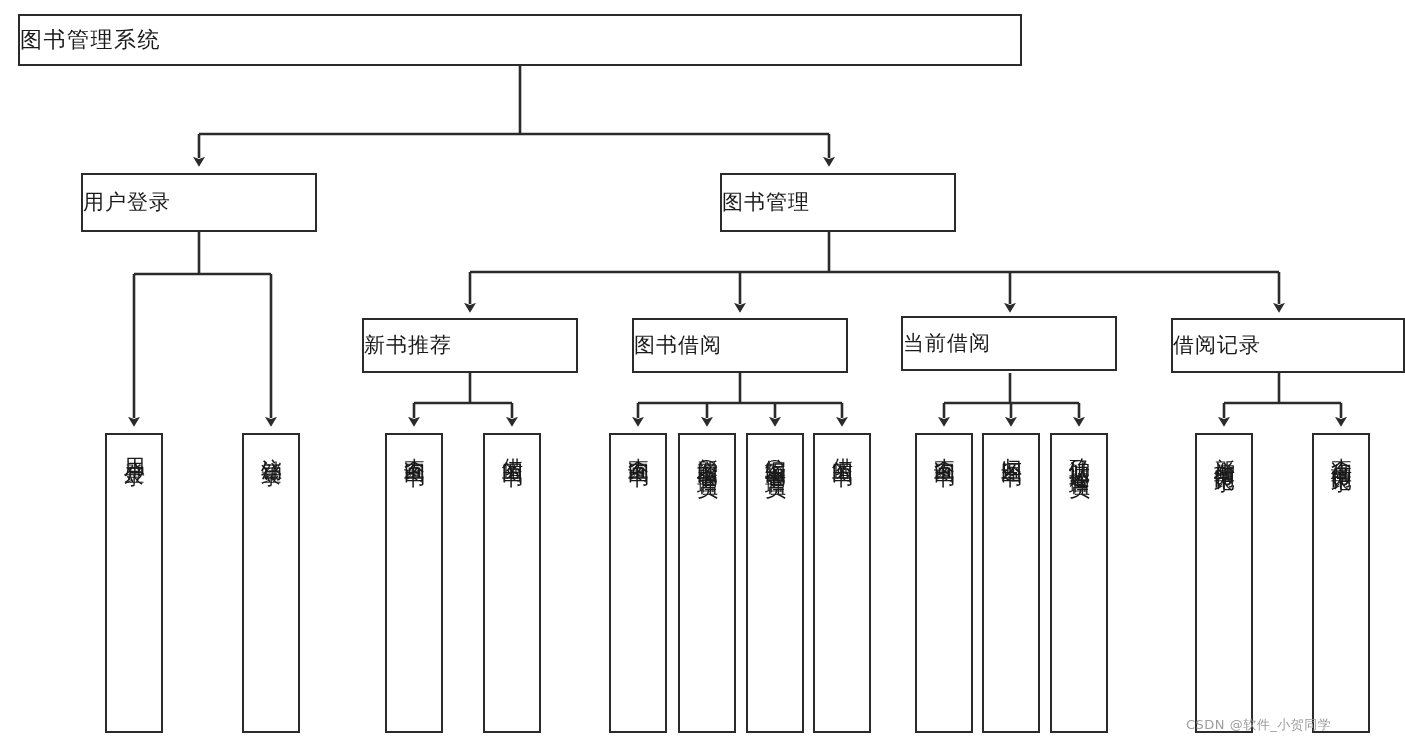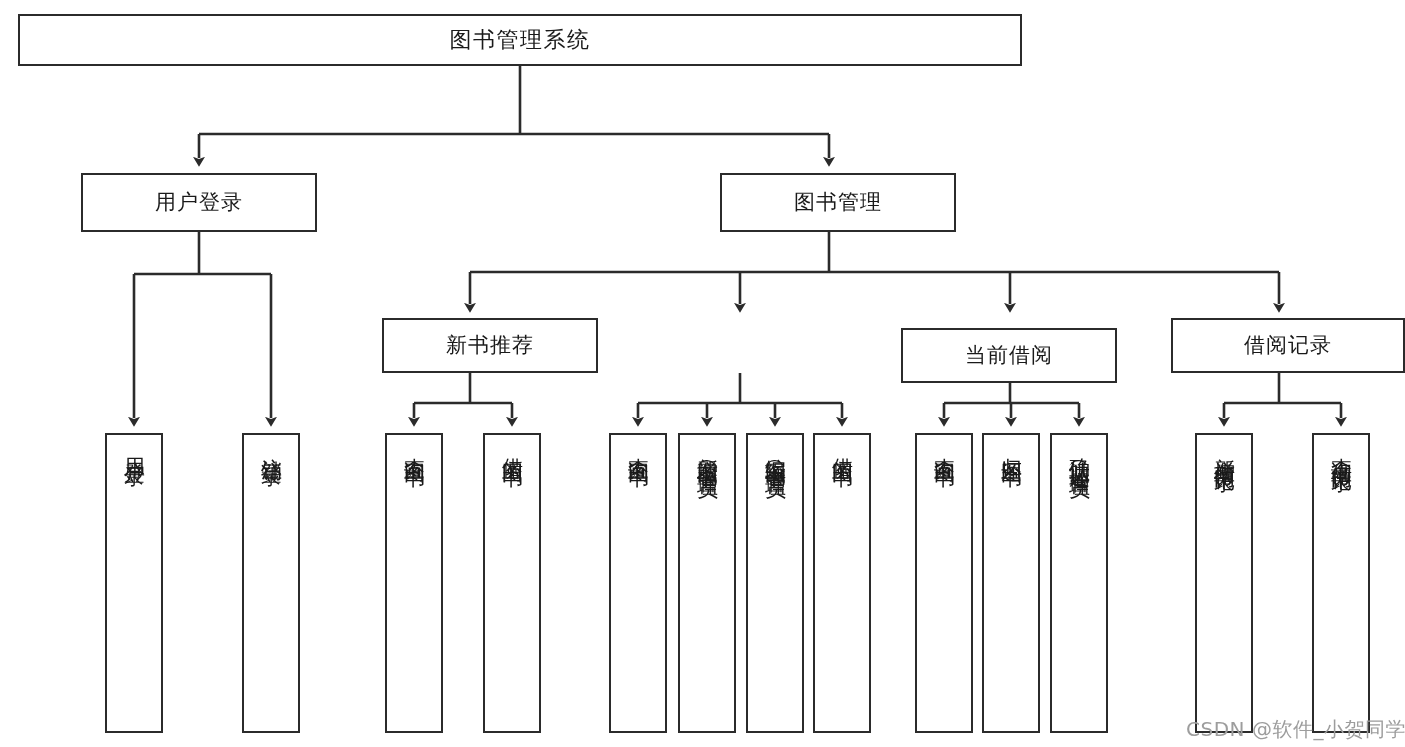--- a/index.html
+++ b/index.html
@@ -26,21 +26,21 @@
     height: 747px;
   }
   .node {
     position: absolute;
     box-sizing: border-box;
     border: 2.4px solid #2b2b2b;
     background: #ffffff;
     color: #1a1a1a;
     display: flex;
     align-items: center;
-    justify-content: center;
+    justify-content: flex-start;
     z-index: 2;
   }
   .node .label {
     display: block;
     text-align: center;
     line-height: 1.18;
     white-space: nowrap;
   }
   
   .node.horiz .label {
@@ -63,21 +63,21 @@
     font-size: 21px;
     letter-spacing: 3px;
     line-height: 1;
     white-space: nowrap;
     text-align: left;
   }
   #watermark {
     position: absolute;
     left: 1186px;
     top: 716px;
-    font-size: 20px;
+    font-size: 13px;
     color: #9d9d9d;
     letter-spacing: 0.5px;
     white-space: nowrap;
     z-index: 5;
     font-family: "DejaVu Sans", "Liberation Sans", sans-serif;
   }
 </style>
 </head>
 <body>
 
@@ -140,26 +140,29 @@
   </div>
 
   <div class="node horiz" style="left:81px; top:173px; width:236px; height:59px;">
     <span class="label">用户登录</span>
   </div>
 
   <div class="node horiz" style="left:720px; top:173px; width:236px; height:59px;">
     <span class="label">图书管理</span>
   </div>
 
-  <div class="node horiz" style="left:362px; top:318px; width:216px; height:55px;margin-left:20px;">
+  <div class="node horiz" style="left:362px; top:318px; width:216px; height:55px;">
     <span class="label">新书推荐</span>
   </div>
 
-
-  <div class="node horiz" style="left:901px; top:328px; width:216px; height:55px;">
+  <div class="node horiz" style="left:632px; top:318px; width:216px; height:55px;">
+    <span class="label">图书借阅</span>
+  </div>
+
+  <div class="node horiz" style="left:901px; top:316px; width:216px; height:55px;">
     <span class="label">当前借阅</span>
   </div>
 
   <div class="node horiz" style="left:1171px; top:318px; width:234px; height:55px;">
     <span class="label">借阅记录</span>
   </div>
 
   <div class="node vert" style="left:105px; top:433px; width:58px; height:300px;">
     <span class="label">用户登录</span>
   </div>

